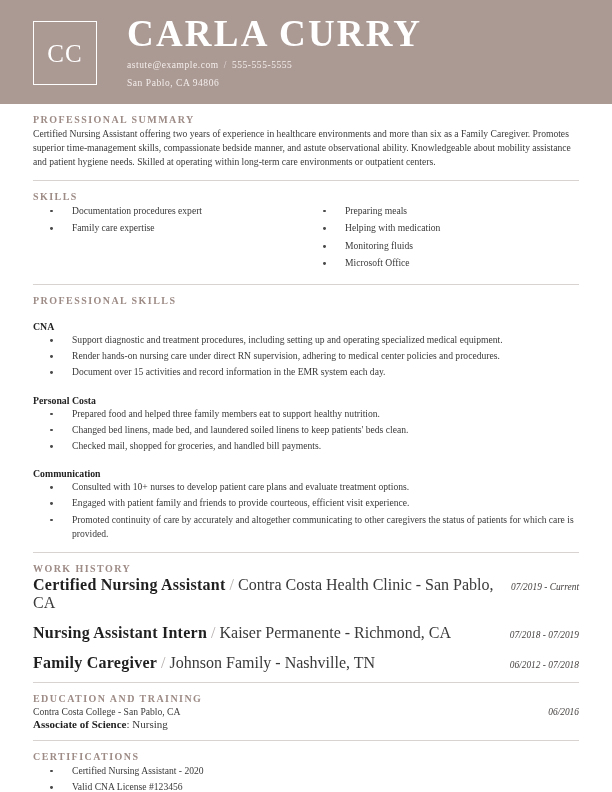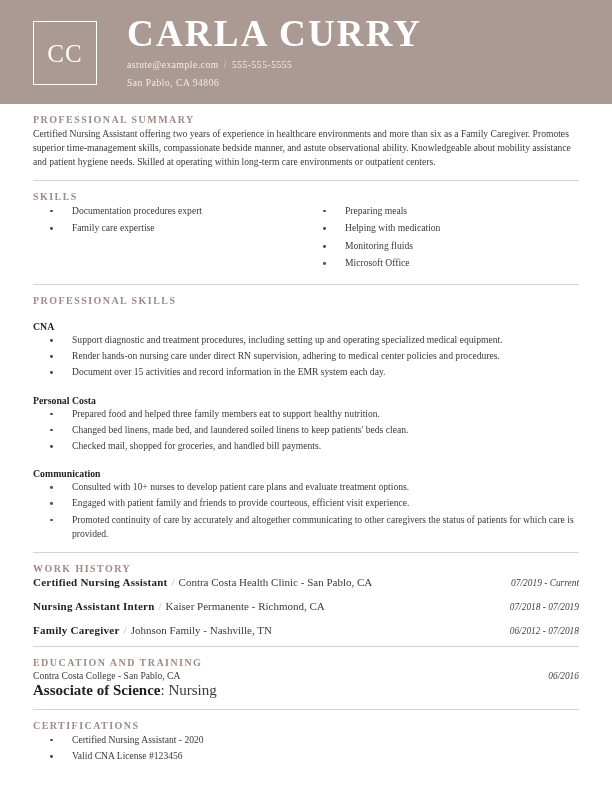--- a/index.html
+++ b/index.html
@@ -146,21 +146,21 @@
 
   
   .job {
     display: flex;
     justify-content: space-between;
     align-items: baseline;
     margin-bottom: 12px;
   }
   .job:last-child { margin-bottom: 5px; }
   .job-left {
-    font-size: 11px;
+    font-size: 16px;
     color: #3a3a3a;
   }
   .job-title {
     font-weight: bold;
     color: #1f1f1f;
     letter-spacing: 0.25px;
   }
   .slash {
     color: #b6b0ae;
     padding: 0 4px;
@@ -183,21 +183,21 @@
     font-size: 9.6px;
     color: #3a3a3a;
   }
   .edu-date {
     font-size: 9.4px;
     font-style: italic;
     color: #44403f;
     white-space: nowrap;
   }
   .edu-degree {
-    font-size: 15px;
+    font-size: 11px;
     color: #3a3a3a;
     margin-top: 1px;
   }
   .edu-degree b { color: #1f1f1f; }
 
   .cert-list li { margin-bottom: 4px; }
 </style>
 </head>
 <body>
 

